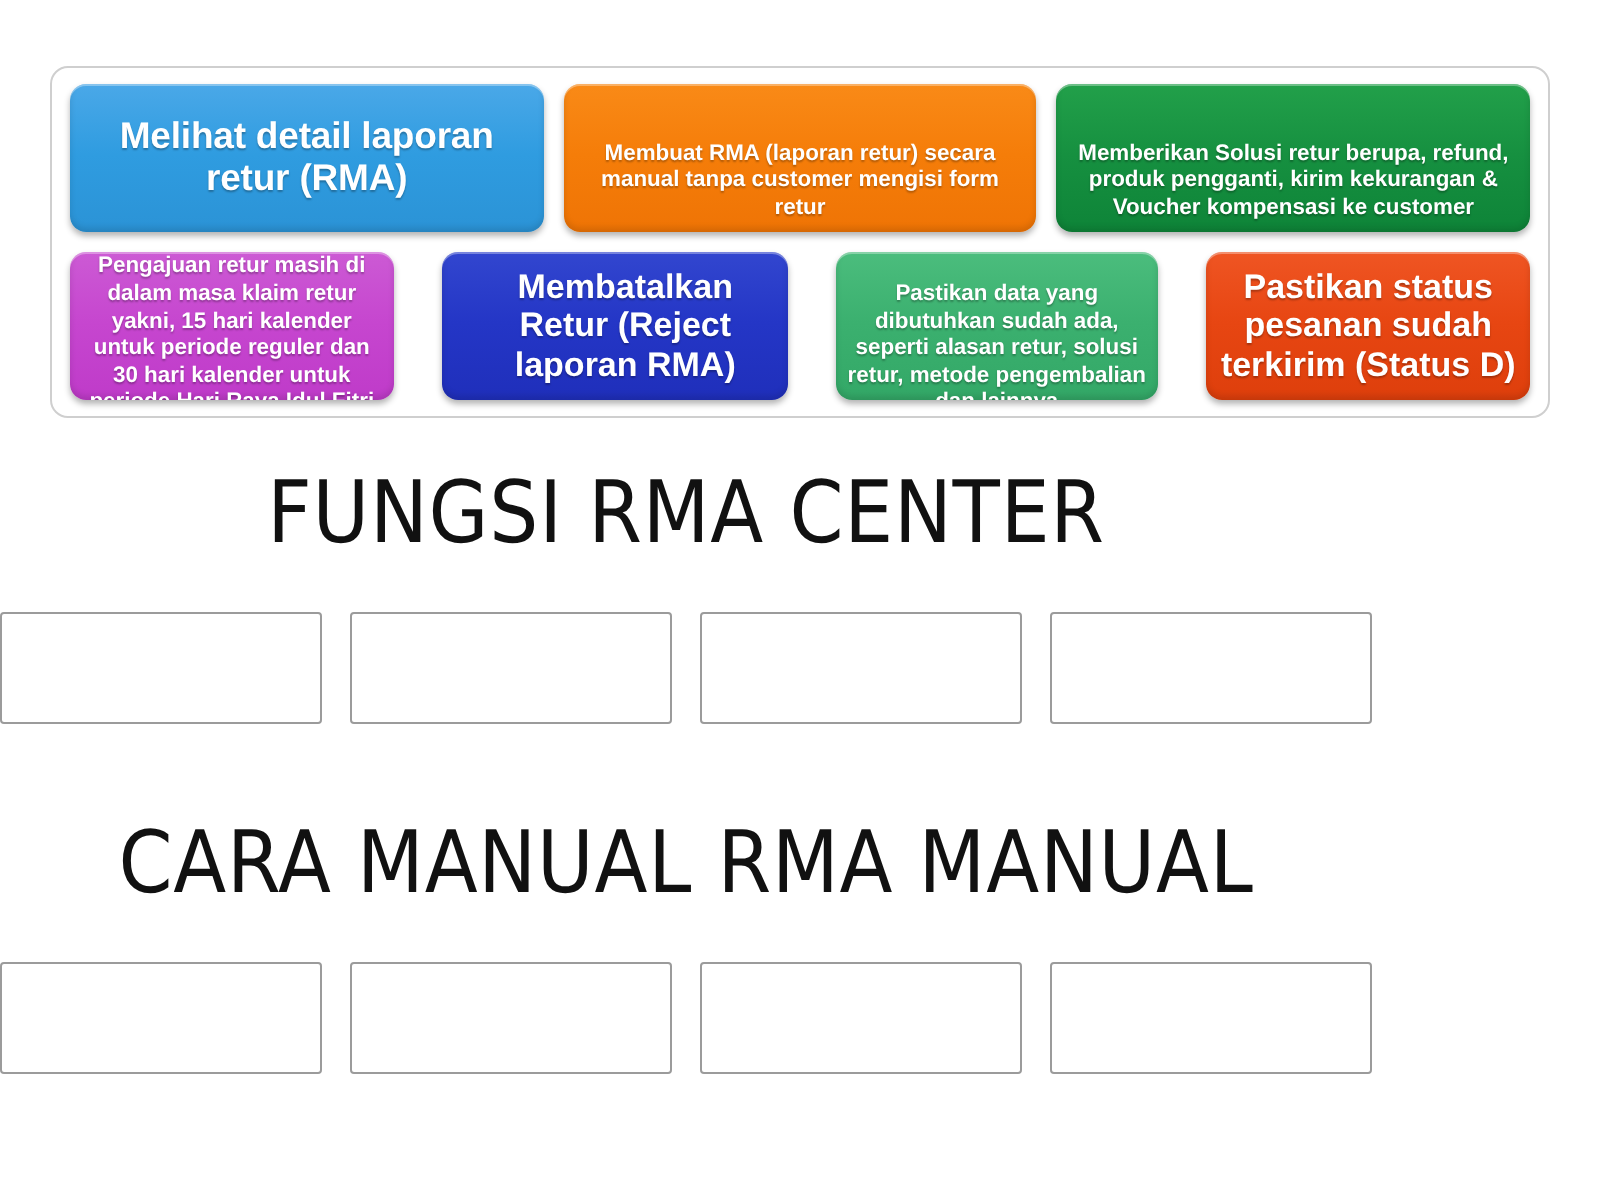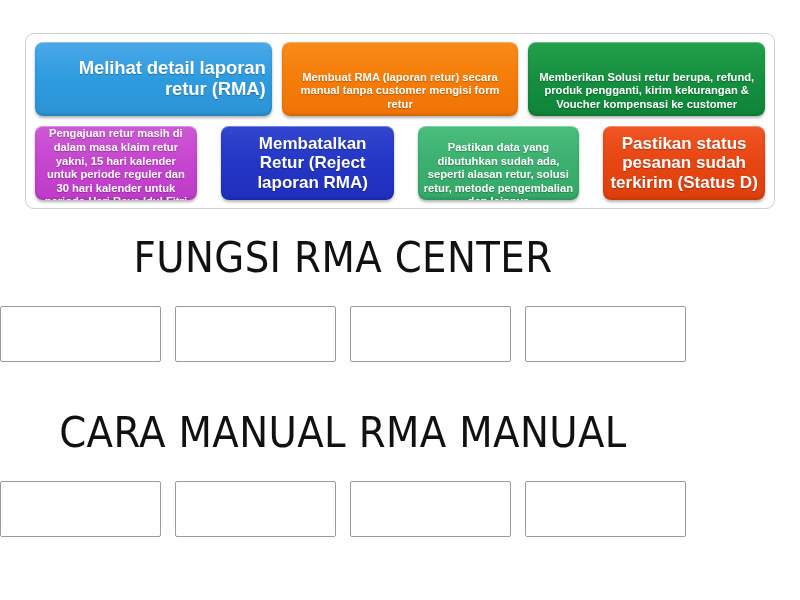--- a/index.html
+++ b/index.html
@@ -66,21 +66,21 @@
 
   .tile span { display: block; }
 
   
   .t-big   { font-size: 18.5px; font-weight: bold; letter-spacing: -0.1px; }
   .t-mid   { font-size: 17px;   font-weight: bold; }
   .t-small { font-size: 11.2px; font-weight: bold; line-height: 1.22; margin-top: 24px; }
   .t-tiny  { font-size: 9.2px;  font-weight: bold; line-height: 1.30; }
 
   
-  .c-blue     { background: linear-gradient(180deg,#4aa8e8 0%, #2f9ce0 48%, #2b93d6 100%); text-align: right; }
+  .c-blue     { background: linear-gradient(180deg,#4aa8e8 0%, #2f9ce0 48%, #2b93d6 100%); }
   .c-crimson  { background: linear-gradient(180deg,#d92d45 0%, #ce1f36 48%, #c3162c 100%); }
   .c-orange   { background: linear-gradient(180deg,#f98a17 0%, #f57d09 48%, #ef7405 100%); }
   .c-green    { background: linear-gradient(180deg,#22a04a 0%, #169040 48%, #0e8438 100%); }
   .c-magenta  { background: linear-gradient(180deg,#cc5ad4 0%, #c646cf 48%, #bf3bc9 100%); }
   .c-navy     { background: linear-gradient(180deg,#3246cf 0%, #2436c6 48%, #1f2fbb 100%); padding-left: 17px; }
   .c-seagreen { background: linear-gradient(180deg,#4bbd7d 0%, #3bb06f 48%, #33a867 100%); }
   .c-redorange{ background: linear-gradient(180deg,#ef5523 0%, #e74612 48%, #de3f0c 100%); }
 
   
   .section { position: absolute; left: 0; width: 686px; }

